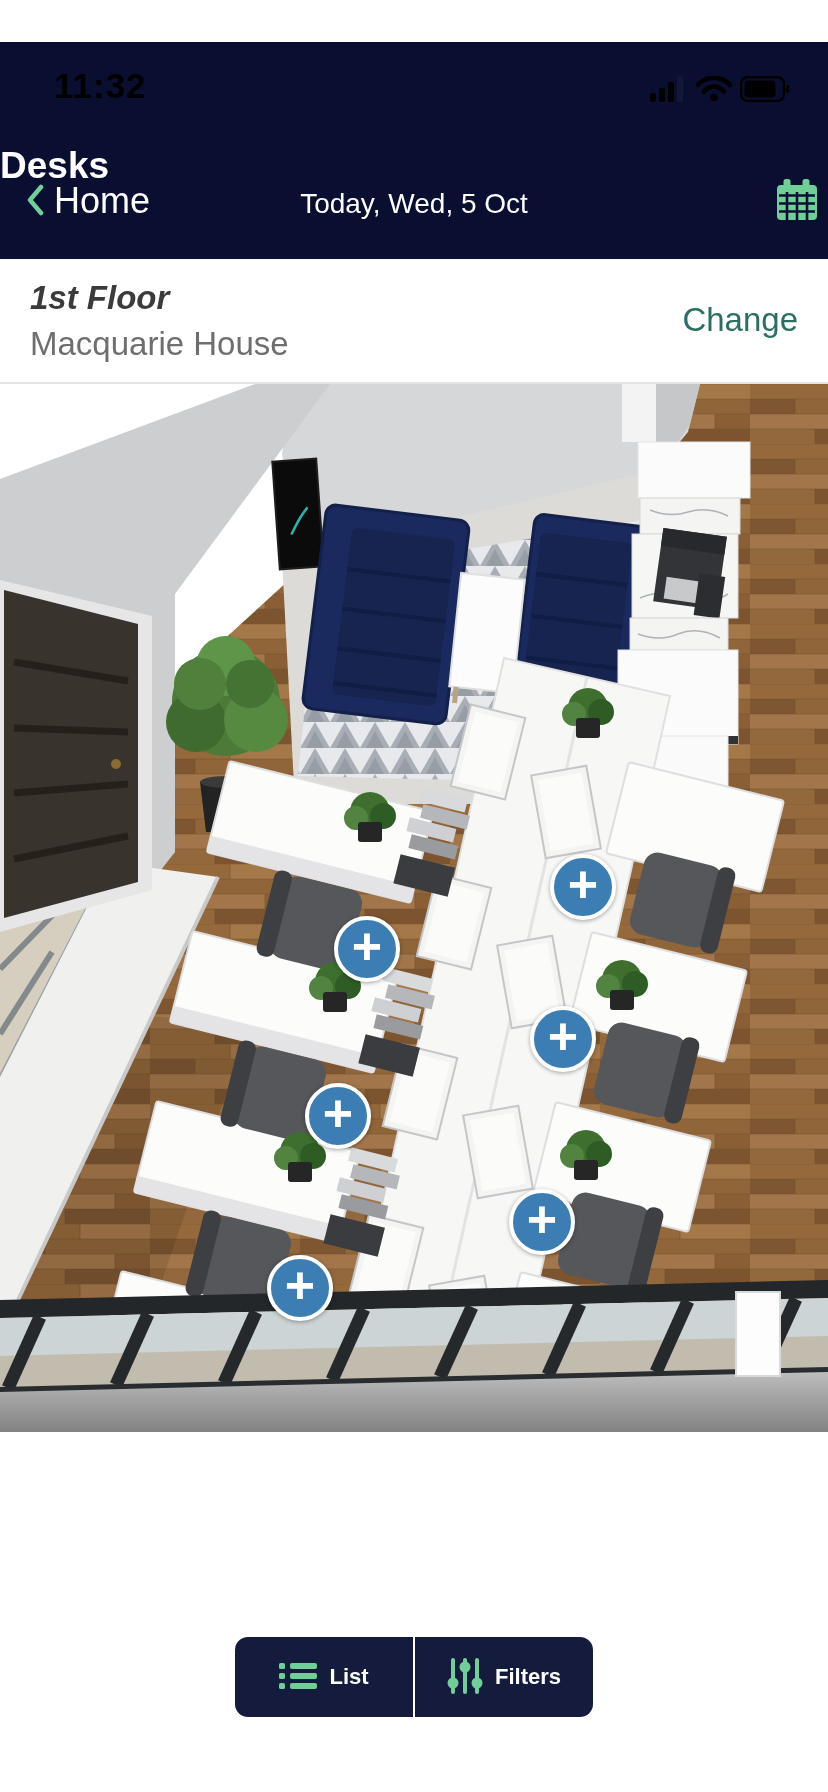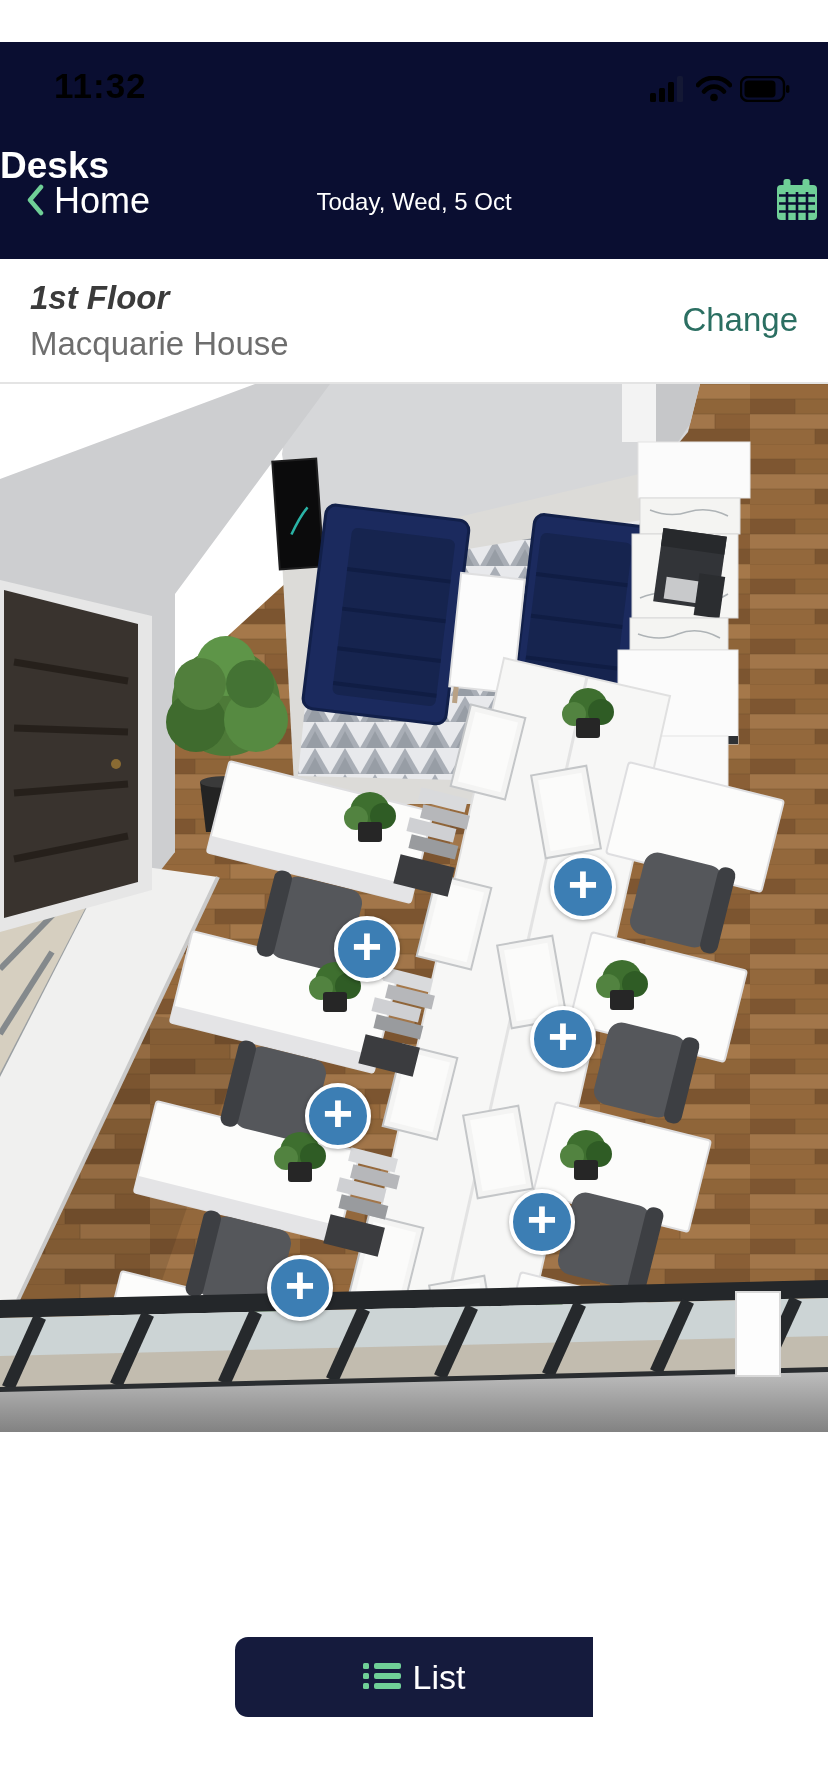--- a/index.html
+++ b/index.html
@@ -10,21 +10,21 @@
     font-family:"Liberation Sans",sans-serif;-webkit-font-smoothing:antialiased;}
   .screen{position:relative;width:700px;height:1792px;background:#fff;margin-top:42px;}
 
   
   .header{position:absolute;left:0;top:0;width:828px;height:217px;background:var(--navy);}
   .time{position:absolute;left:54px;top:24px;font-size:35px;font-weight:bold;color:#000;letter-spacing:1px;}
   .status-icons{position:absolute;left:650px;top:34px;display:flex;align-items:center;gap:8px;}
   .nav-title{position:absolute;left:0;top:103px;width:828px;text-align:left;
     color:#fff;font-size:37px;font-weight:bold;}
   .nav-subtitle{position:absolute;left:0;top:146px;width:828px;text-align:center;
-    color:#fff;font-size:24px;}
+    color:#fff;font-size:28px;}
   .back-button{position:absolute;left:26px;top:138px;display:flex;align-items:center;gap:10px;
     background:none;border:none;cursor:pointer;}
   .back-label{color:#fff;font-size:36px;}
   .calendar-button{position:absolute;right:8px;top:136px;width:46px;height:46px;
     background:none;border:none;cursor:pointer;}
 
   
   .location-bar{position:absolute;left:0;top:217px;width:828px;height:125px;background:#fff;
     border-bottom:2px solid #E4E4E4;}
   .floor-label{position:absolute;left:30px;top:20px;font-size:33px;font-weight:bold;color:#3B3B3B;font-style:italic;}
@@ -43,21 +43,21 @@
   .desk-marker .plus{color:#fff;font-size:52px;font-weight:bold;line-height:1;
     position:relative;top:-3px;pointer-events:none;}
 
   
   .bottom-bar{position:absolute;left:235px;top:1595px;width:358px;height:80px;
     display:flex;gap:2px;}
   .bar-button{flex:1;display:flex;align-items:center;justify-content:center;gap:12px;
     background:var(--btn-navy);border:none;cursor:pointer;}
   .bar-button.left{border-radius:13px 0 0 13px;}
   .bar-button.right{border-radius:0 13px 13px 0;}
-  .bar-label{color:#fff;font-size:34px;font-weight:normal;}
+  .bar-label{color:#fff;font-size:22px;font-weight:bold;}
 
   .home-indicator{position:absolute;left:265px;top:1765px;width:296px;height:11px;
     border-radius:6px;background:#000;border:none;}
 </style>
 </head>
 <body>
 
 <div class="screen">
 
   <div class="header">
@@ -497,16 +497,33 @@
               <rect x="11" y="3" width="27" height="6" rx="2"></rect>
             <rect x="0" y="13" width="6" height="6" rx="1.5"></rect>
               <rect x="11" y="13" width="27" height="6" rx="2"></rect>
             <rect x="0" y="23" width="6" height="6" rx="1.5"></rect>
               <rect x="11" y="23" width="27" height="6" rx="2"></rect>
           </g>
         </svg>
       </span>
       <span class="bar-label">List</span>
     </button>
+    <button class="bar-button right">
+      <span>
+        <svg width="36" height="38" viewBox="0 0 36 38">
+          <g stroke="#6FCF97" stroke-width="4" stroke-linecap="round">
+            <line x1="6" y1="3" x2="6" y2="35"></line>
+            <line x1="18" y1="3" x2="18" y2="35"></line>
+            <line x1="30" y1="3" x2="30" y2="35"></line>
+          </g>
+          <g fill="#6FCF97">
+            <circle cx="6" cy="26" r="5.5"></circle>
+            <circle cx="18" cy="10" r="5.5"></circle>
+            <circle cx="30" cy="26" r="5.5"></circle>
+          </g>
+        </svg>
+      </span>
+      <span class="bar-label">Filters</span>
+    </button>
   </div>
 
   <button class="home-indicator"></button>
 </div>
 
 </body></html>

